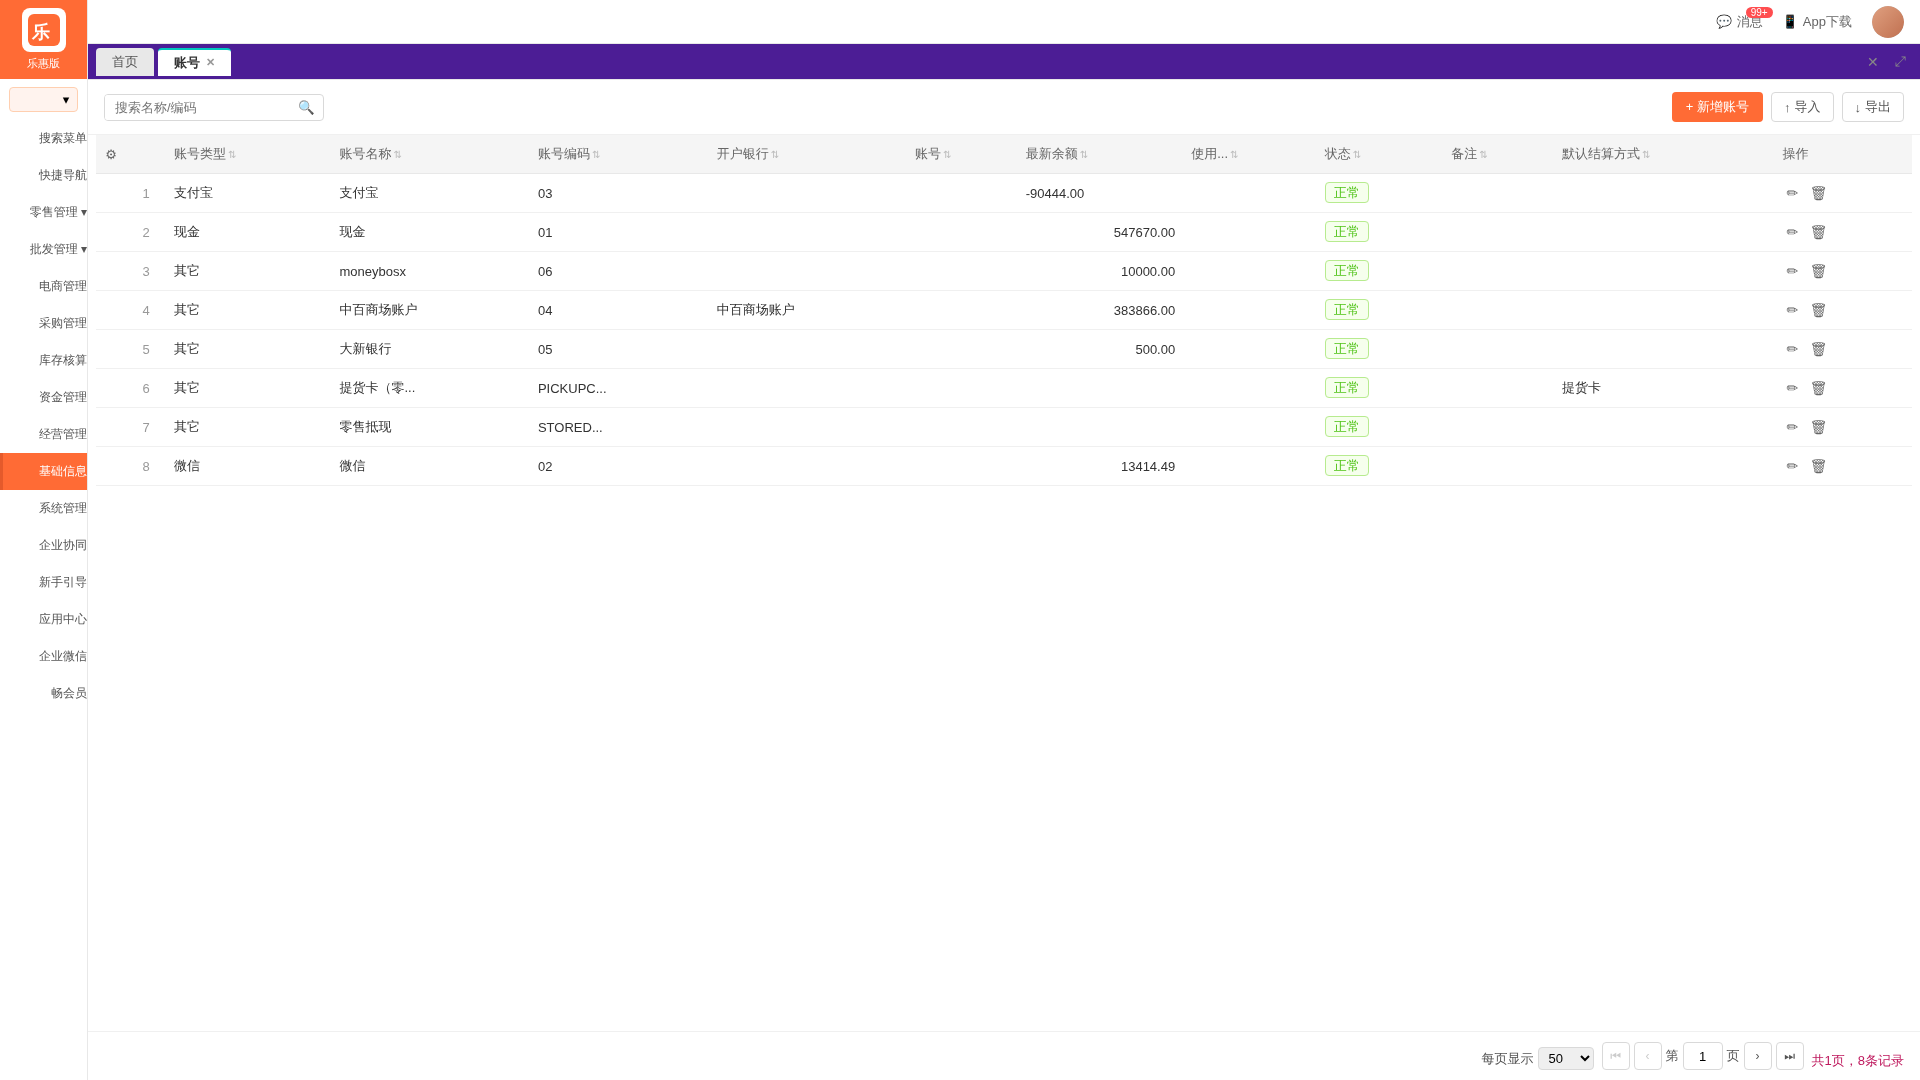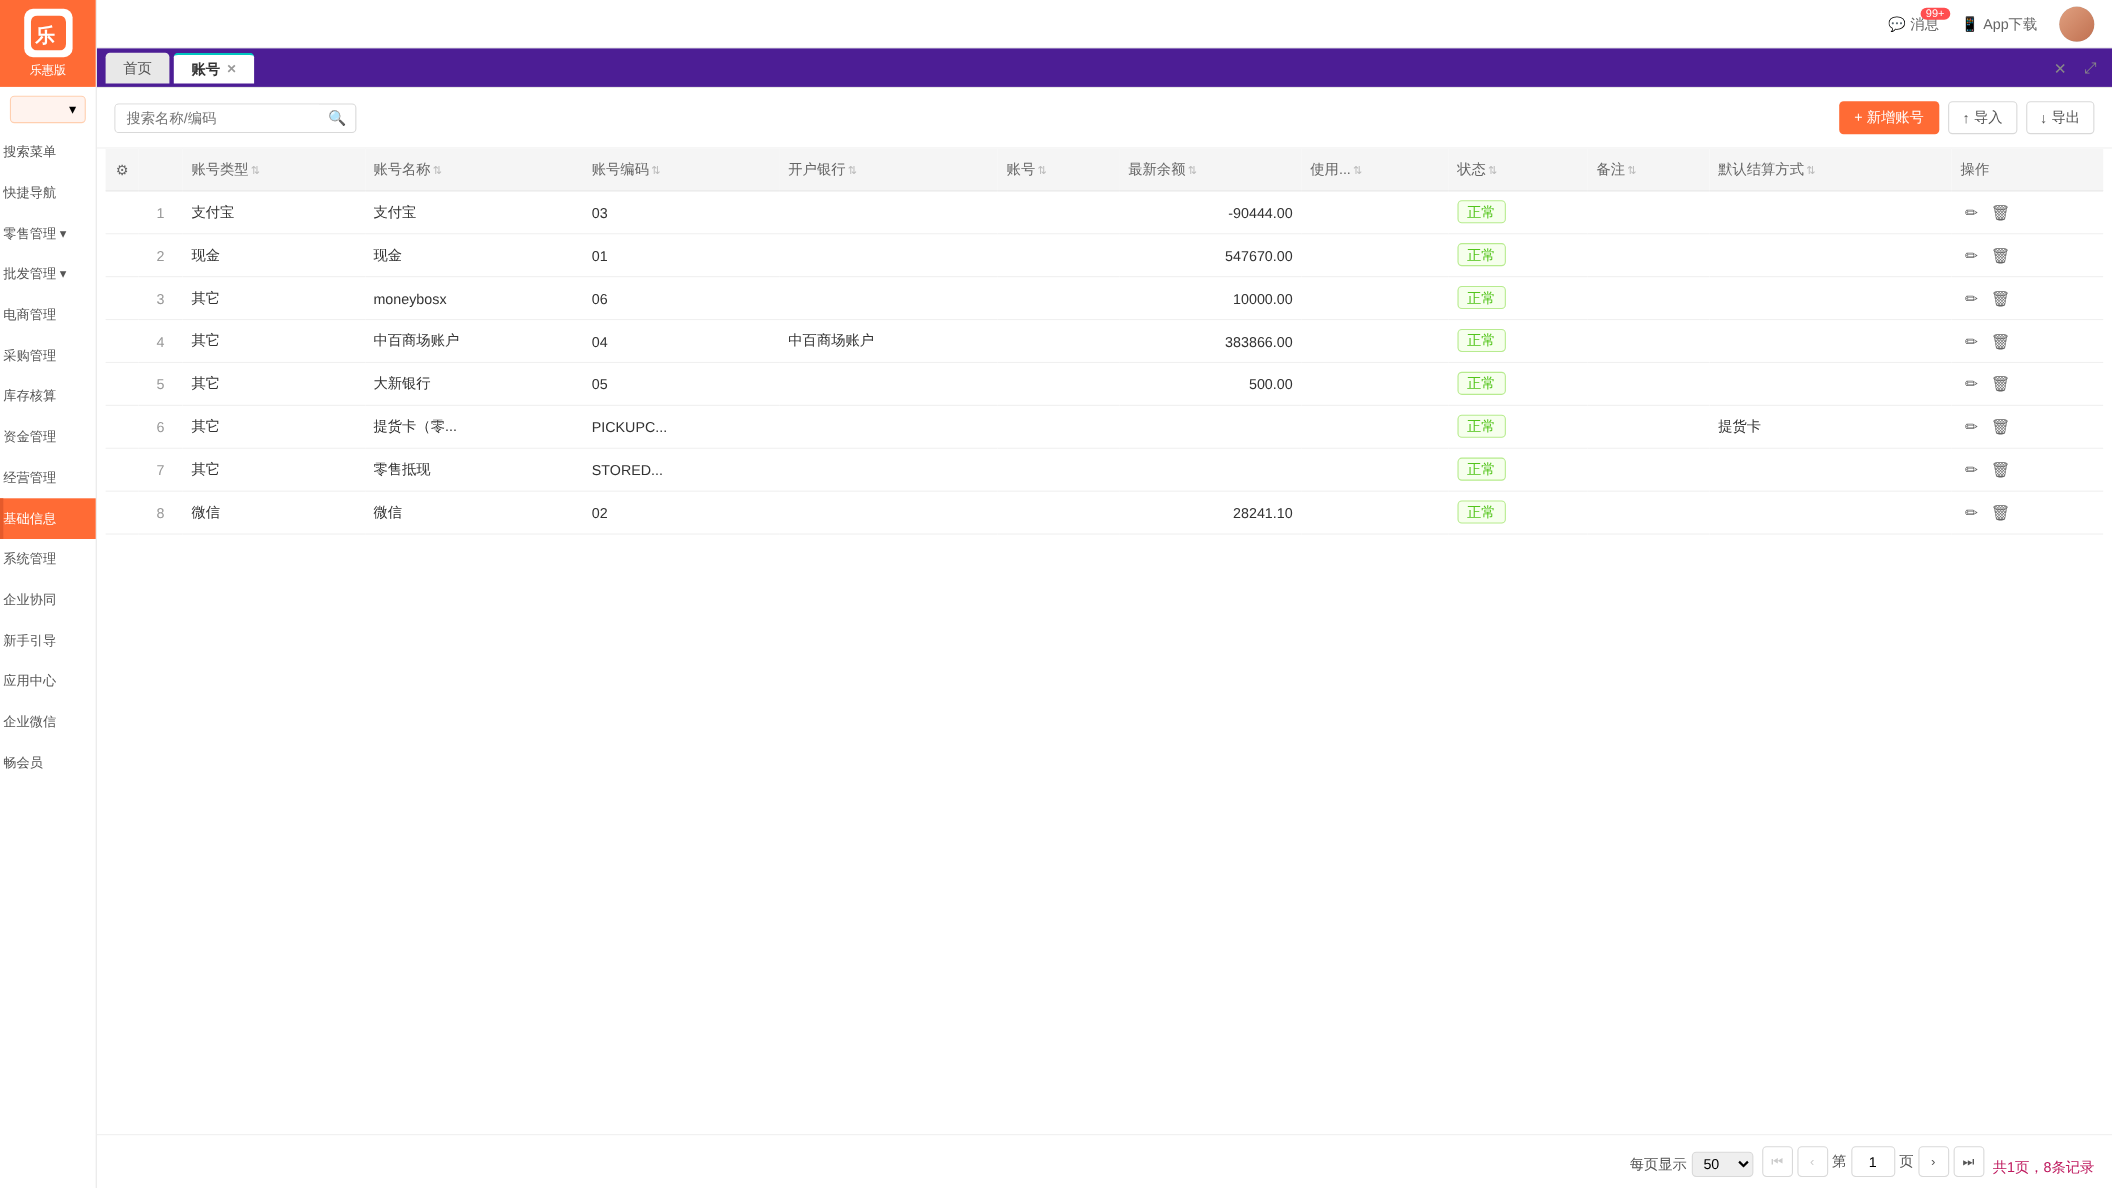--- a/index.html
+++ b/index.html
@@ -51,21 +51,21 @@
       border: none;
       background: transparent;
       font-size: 11px;
       width: 100%;
       outline: none;
     }
 
     .nav-item {
       width: 100%;
       padding: 10px 0;
-      text-align: left;
+      text-align: right;
       cursor: pointer;
       color: #555;
       font-size: 12px;
       border-left: 3px solid transparent;
     }
     .nav-item.active { background: #ff6b35; color: #fff; border-left-color: #e55a2b; }
 
     
     .main {
       flex: 1;
@@ -418,21 +418,21 @@
         </thead>
         <tbody id="table-body">
         <tr>
       <td class="col-settings gear-col"></td>
       <td class="col-num">1</td>
       <td>支付宝</td>
       <td>支付宝</td>
       <td>03</td>
       <td></td>
       <td></td>
-      <td style="text-align:right">-90444.00</td>
+      <td style="">-90444.00</td>
       <td></td>
       <td><span class="status-badge">正常</span></td>
       <td></td>
       <td></td>
       <td>
         <button class="action-btn">✏</button>
         <button class="action-btn">🗑</button>
       </td>
     </tr>
             <tr>
@@ -544,21 +544,21 @@
       </td>
     </tr>
             <tr>
       <td class="col-settings gear-col"></td>
       <td class="col-num">8</td>
       <td>微信</td>
       <td>微信</td>
       <td>02</td>
       <td></td>
       <td></td>
-      <td style="text-align:right">28241.10</td>
+      <td style="text-align:right">13414.49</td>
       <td></td>
       <td><span class="status-badge">正常</span></td>
       <td></td>
       <td></td>
       <td>
         <button class="action-btn">✏</button>
         <button class="action-btn">🗑</button>
       </td>
     </tr>
           </tbody>

